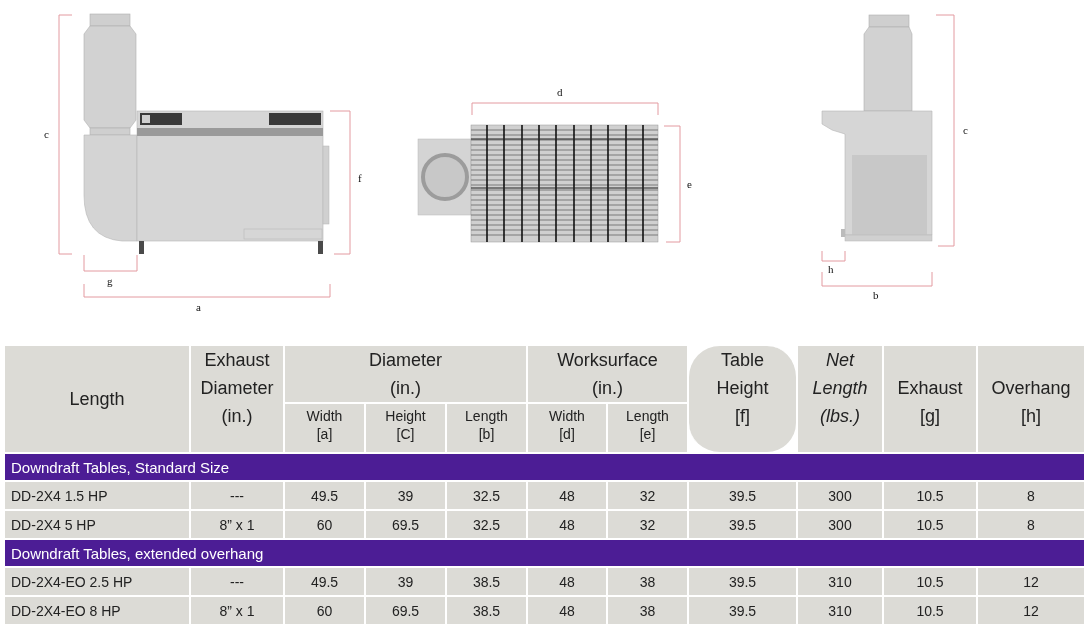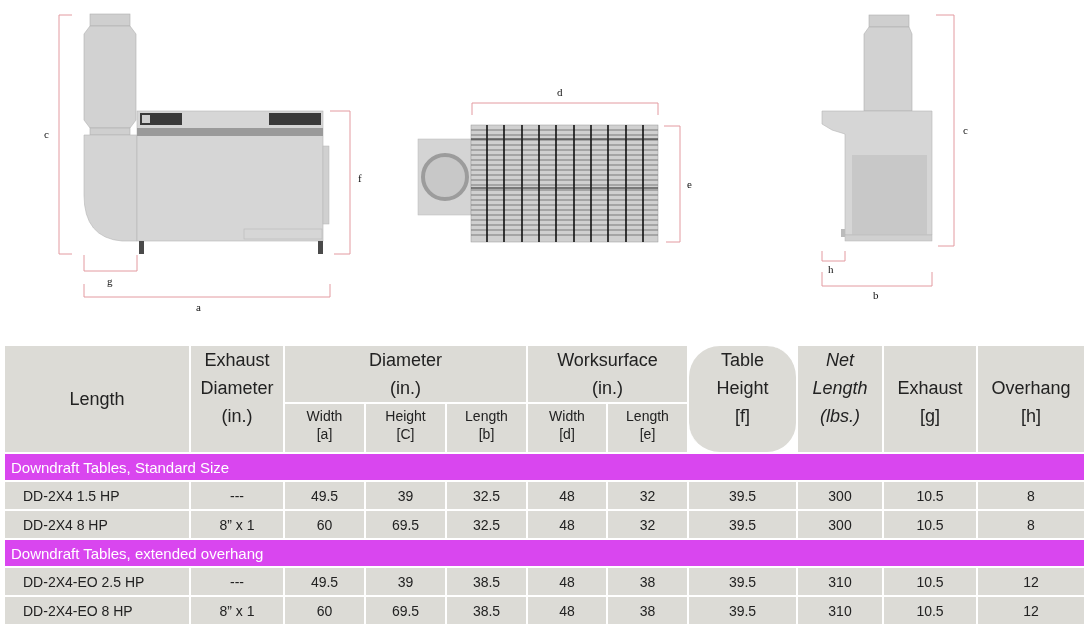--- a/index.html
+++ b/index.html
@@ -10,25 +10,25 @@
   .diagram { position:absolute; left:0; top:0; width:1090px; height:330px; }
   .dimlabel { position:absolute; font-family:"Liberation Serif", serif; font-size:11px; color:#111; }
 
   
   .spec { position:absolute; left:5px; top:346px; border-collapse:separate; border-spacing:0; }
   .spec th, .spec td { padding:0; text-align:center; font-weight:normal; }
   .spec .hcell { background:#dcdbd6; color:#222; font-size:18px; line-height:28px;
                  border-right:2px solid #ffffff; border-bottom:2px solid #ffffff; vertical-align:middle; }
   .spec .hcell.last { border-right:none;margin-top:40px; }
   .spec .sub { line-height:18px; font-size:14px; padding-bottom:6px;text-align:center; }
-  .spec tr.group td { background:#d946ef; color:#ffffff; text-align:left; font-size:15px;
+  .spec tr.group td { background:#4c1d95; color:#ffffff; text-align:left; font-size:15px;
                       height:26px; padding-left:6px; border-bottom:2px solid #ffffff; }
   .spec tr.row td { background:#dcdbd6; color:#222; font-size:14px; height:27px;
                     border-right:2px solid #ffffff; border-bottom:2px solid #ffffff; }
-  .spec tr.row td.model { text-align:left; padding-left:18px; }
+  .spec tr.row td.model { text-align:left; padding-left:6px; }
   .spec tr.row td.last { border-right:none; }
   .stack span { display:block; }
 </style>
 </head>
 <body>
 
 <div class="diagram">
   <svg width="1090" height="330" viewBox="0 0 1090 330">
 
     <g>
@@ -194,21 +194,21 @@
       <td>39</td>
       <td>32.5</td>
       <td>48</td>
       <td>32</td>
       <td>39.5</td>
       <td>300</td>
       <td>10.5</td>
       <td class="last">8</td>
     </tr>
     <tr class="row">
-      <td class="model">DD-2X4 8 HP</td>
+      <td class="model">DD-2X4 5 HP</td>
       <td>8” x 1</td>
       <td>60</td>
       <td>69.5</td>
       <td>32.5</td>
       <td>48</td>
       <td>32</td>
       <td>39.5</td>
       <td>300</td>
       <td>10.5</td>
       <td class="last">8</td>

